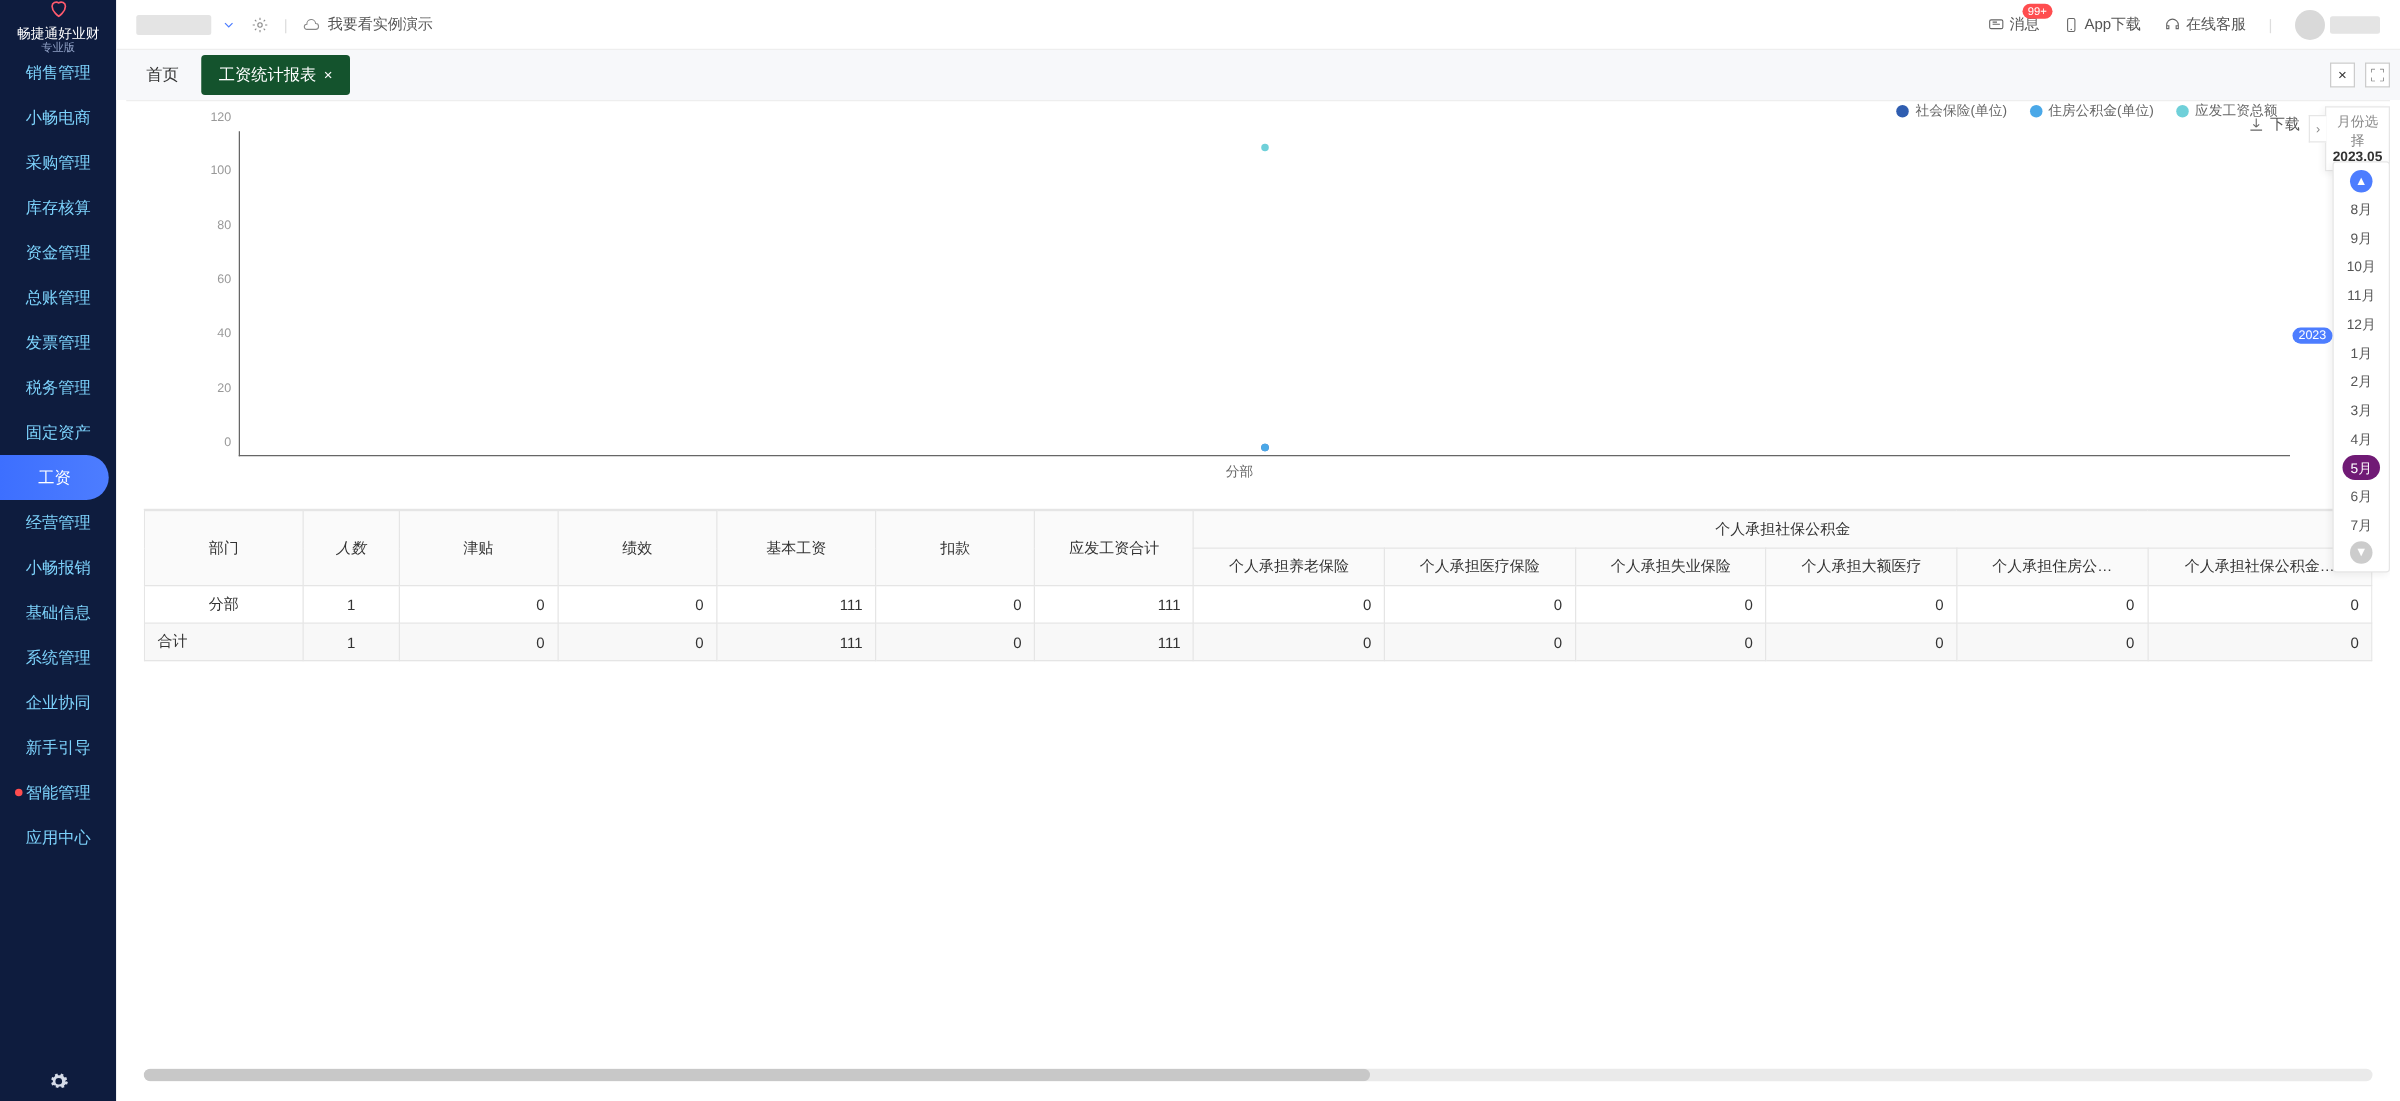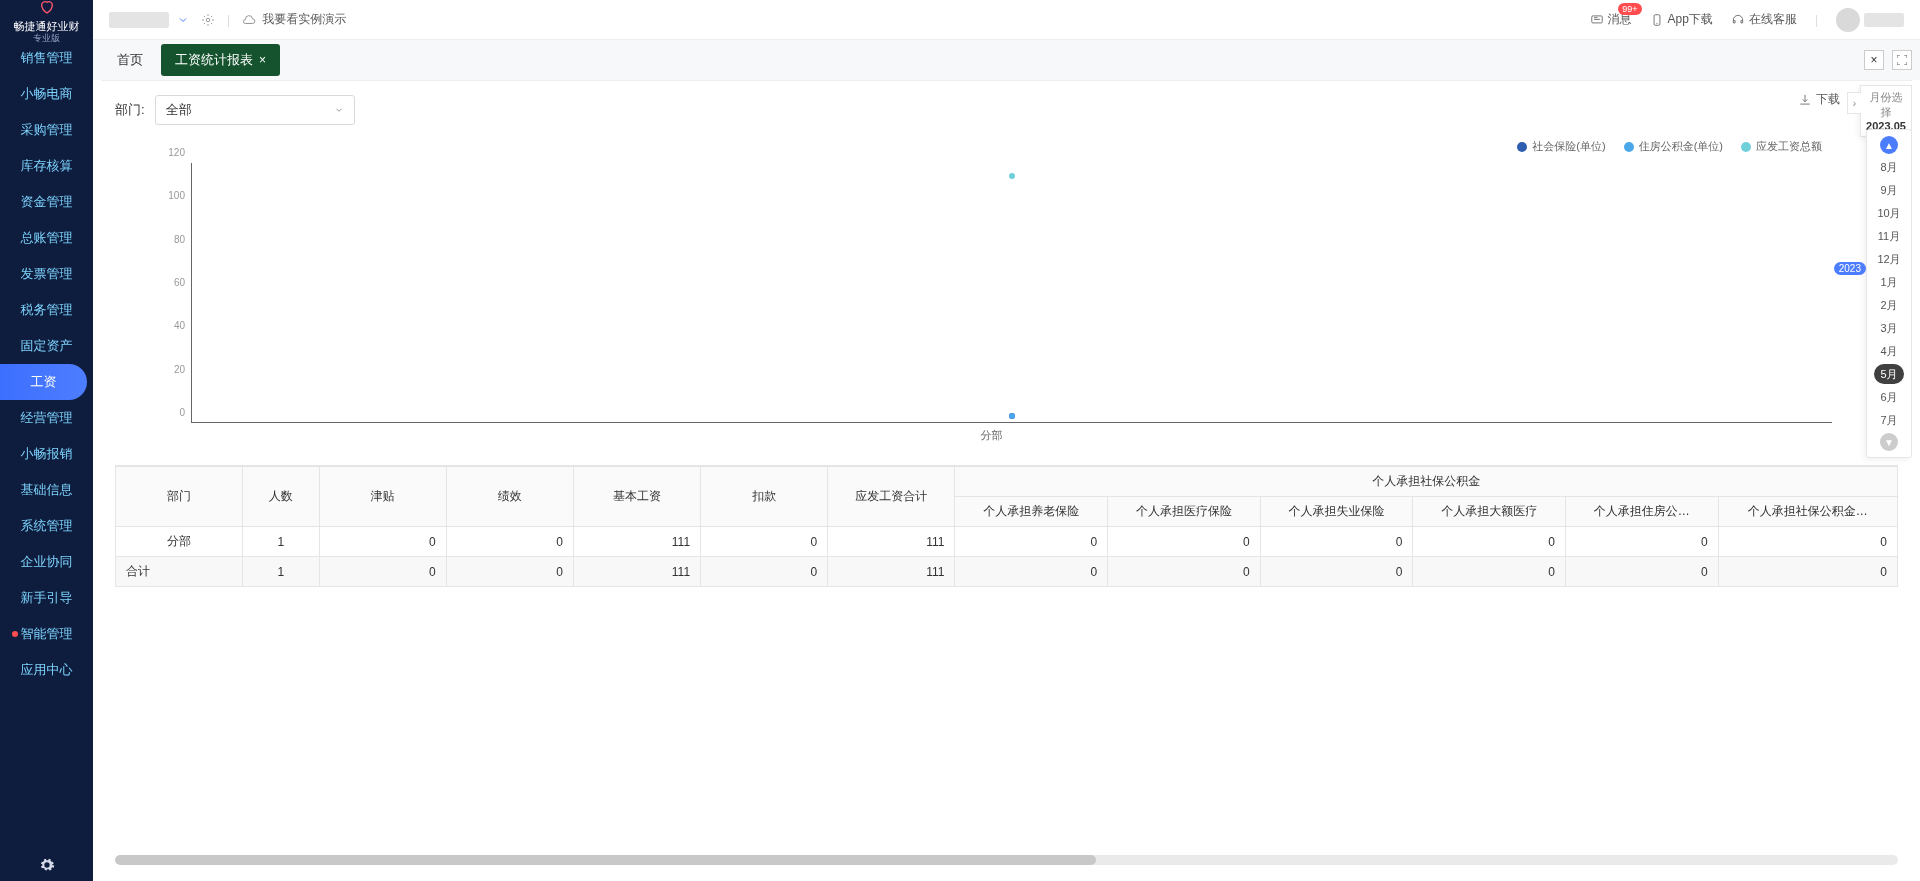--- a/index.html
+++ b/index.html
@@ -65,21 +65,21 @@
 td.num { text-align: right; }
 tr.total td { background: #f8f8f8; }
 .hscroll { height: 10px; background: #eaeaea; margin: 0 14px 8px 14px; border-radius: 5px; overflow: hidden; }
 .hscroll .thumb { height: 100%; width: 55%; background: #c8c8c8; border-radius: 5px; }
 
 .month-panel { position: absolute; right: 0; top: 48px; width: 46px; background: #fff; border: 1px solid #e6e6e6; border-radius: 3px; padding: 6px 0; display: flex; flex-direction: column; align-items: center; gap: 3px; box-shadow: -2px 2px 6px rgba(0,0,0,0.06); }
 .month-header { position: absolute; right: 0; top: 4px; width: 52px; background: #fff; border: 1px solid #e6e6e6; padding: 4px; text-align: center; font-size: 11px; box-shadow: -2px 2px 6px rgba(0,0,0,0.06); }
 .month-header .collapse { position: absolute; left: -14px; top: 6px; width: 14px; height: 22px; background: #fff; border: 1px solid #e6e6e6; border-right: none; display: flex; align-items: center; justify-content: center; font-size: 10px; color: #888; }
 .month-panel .circ { width: 18px; height: 18px; border-radius: 50%; display: flex; align-items: center; justify-content: center; font-size: 10px; color: #fff; }
 .month-panel .m { width: 30px; height: 20px; border-radius: 10px; display: flex; align-items: center; justify-content: center; font-size: 11px; color: #555; cursor: pointer; }
-.month-panel .m.sel { background: #404040; color: #fff; }
+.month-panel .m.sel { background: #701a75; color: #fff; }
 .year-badge { position: absolute; right: 46px; top: 181px; background: #4d7dff; color: #fff; font-size: 10px; padding: 1px 5px; border-radius: 8px; }
 
 .ic { width: 14px; height: 14px; }
 </style>
 </head>
 <body>
 
 <div class="sidebar">
   <div class="logo-area">
     <div class="logo-row">
@@ -233,29 +233,20 @@
         <span>下载</span>
       </div>
       <div class="act">
         <svg class="ic" viewBox="0 0 24 24">
             <path d="M4 12a8 8 0 0 1 14-5M20 12a8 8 0 0 1-14 5M18 3v4h-4M6 21v-4h4" fill="none" stroke="#666" stroke-width="1.5"></path>
           </svg>
         <span>刷新</span>
       </div>
     </div>
 
-    <div class="filter-row">
-      <span>部门:</span>
-      <div class="select">
-        <span>全部</span>
-        <svg width="10" height="10" viewBox="0 0 24 24">
-            <path d="M6 9l6 6 6-6" fill="none" stroke="#888" stroke-width="2"></path>
-          </svg>
-      </div>
-    </div>
 
     <div class="chart-area">
       <div class="legend" id="legend">
           <div class="leg-item">
             <span class="leg-dot" style="background: rgb(47, 93, 176);"></span>
             <span>社会保险(单位)</span>
           </div>
           <div class="leg-item">
             <span class="leg-dot" style="background: rgb(74, 168, 232);"></span>
             <span>住房公积金(单位)</span>
@@ -282,21 +273,21 @@
           </div>
         <div class="x-label">分部</div>
       </div>
     </div>
 
     <div class="table-wrap">
       <table>
         <thead id="thead">
             <tr>
               <th rowspan="2" style="width: 100px;">部门</th>
-              <th rowspan="2" style="width: 60px;">人数</th>
+              <th rowspan="2" style="width: 60px; font-style: italic;">人数</th>
               <th rowspan="2" style="width: 100px;">津贴</th>
               <th rowspan="2" style="width: 100px;">绩效</th>
               <th rowspan="2" style="width: 100px; margin-left: 40px;">基本工资</th>
               <th rowspan="2" style="width: 100px;">扣款</th>
               <th rowspan="2" style="width: 100px;">应发工资合计</th>
               <th colspan="6">个人承担社保公积金</th>
             </tr>
             <tr>
               <th style="width: 120px;">个人承担养老保险</th>
               <th style="width: 120px;">个人承担医疗保险</th>

